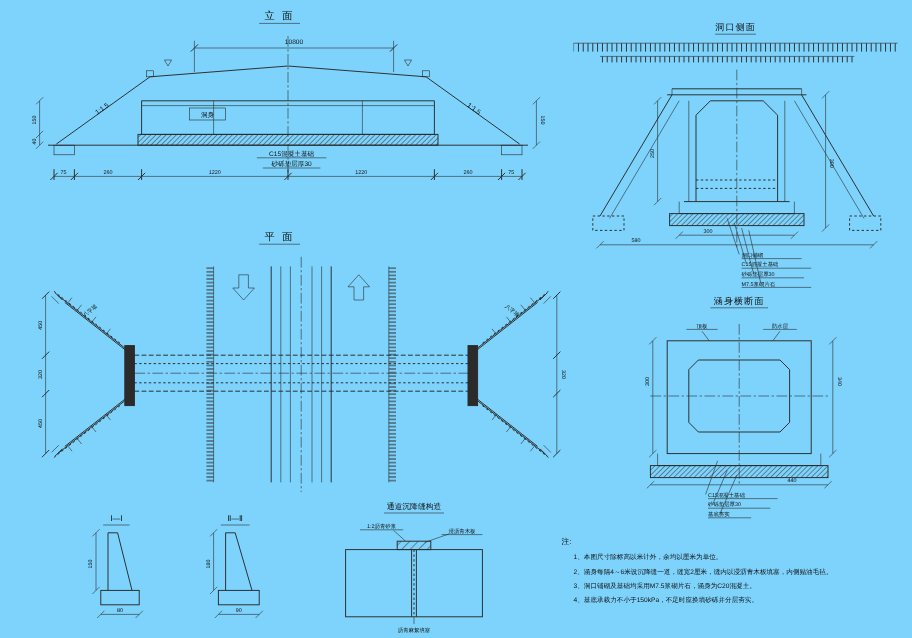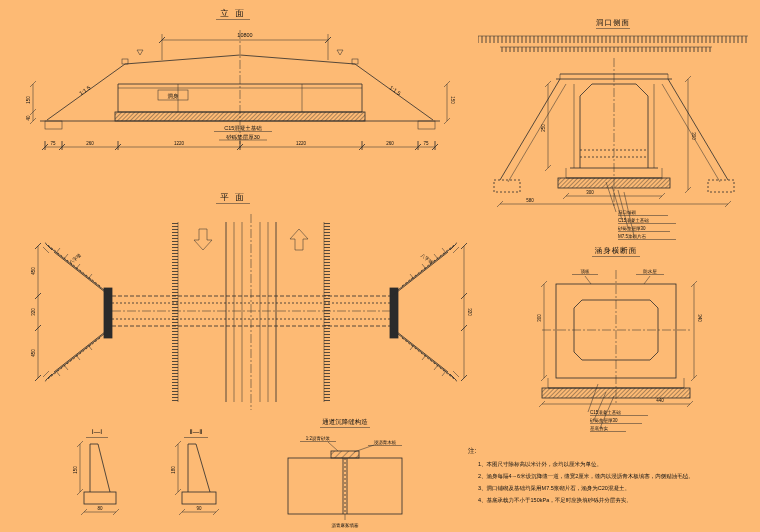--- a/index.html
+++ b/index.html
@@ -1,16 +1,16 @@
 <!DOCTYPE html>
 <html><head>
 <meta charset="utf-8">
 <style>
   html,body{margin:0;padding:0;background:#e9e9e9;}
-  .sheet{position:relative;width:760px;height:532px;background:#fdba74;overflow:hidden;margin:0 auto;}
+  .sheet{position:relative;width:760px;height:532px;background:#7dd3fc;overflow:hidden;margin:0 auto;}
   svg{position:absolute;left:0;top:0;}
   svg line, svg path, svg rect, svg polyline, svg polygon{stroke:#2b2b2b;fill:none;stroke-width:0.8;}
   .thin{stroke-width:0.5;}
   .dash{stroke-dasharray:4 2;}
   .dashf{stroke-dasharray:2 2;}
   .chain{stroke-dasharray:9 2 2 2;stroke-width:0.5;}
   .fill-dark{fill:#2b2b2b;stroke:#2b2b2b;}
   .hatch{fill:url(#hd);}
   .hatchD{fill:url(#hdd);}
   .vtick{fill:url(#vt);stroke:none;}

